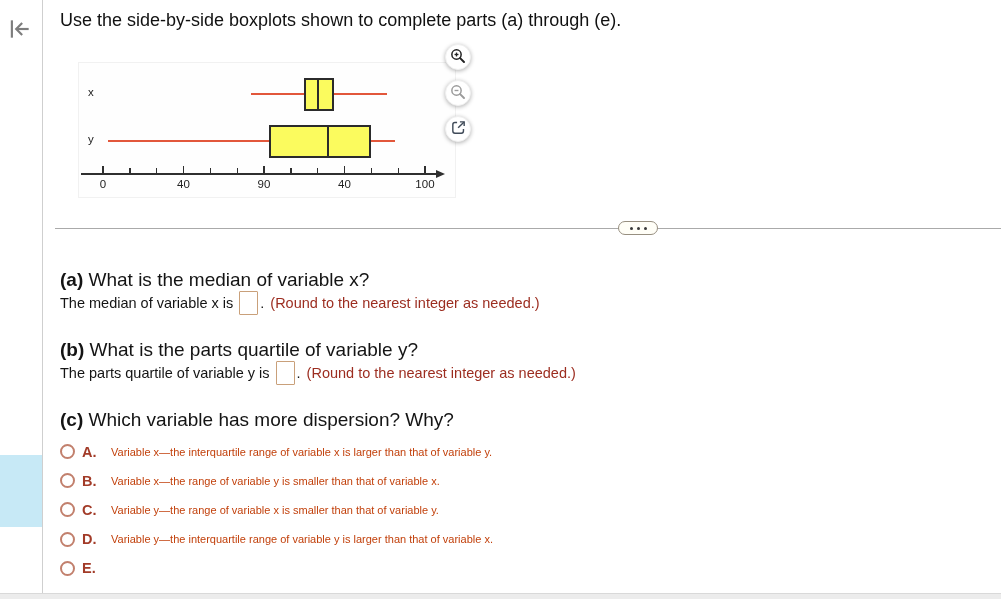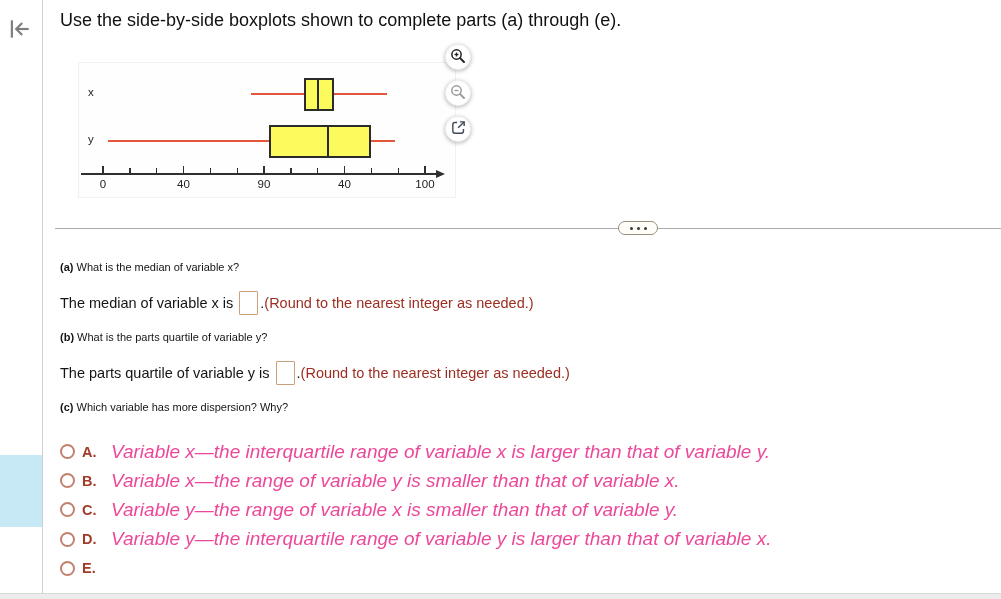--- a/index.html
+++ b/index.html
@@ -32,38 +32,38 @@
   #tool-zoom-out { left: 445px; top: 80px; }
   #tool-external { left: 445px; top: 116px; }
 
   
   .divider { position: absolute; left: 55px; top: 228px; width: 946px; border-top: 1px solid #aaa; }
   .ellipsis-pill { position: absolute; left: 618px; top: 221px; width: 40px; height: 14px; border: 1px solid #978f80; border-radius: 8px;
     background: #fffef7; display: flex; align-items: center; justify-content: center; gap: 4px; cursor: pointer; z-index: 2; }
   .ellipsis-pill .dot { width: 3px; height: 3px; border-radius: 50%; background: #3a3a3a; }
 
   
-  .q-line { position: absolute; left: 60px; font-size: 11px; color: #141414; }
+  .q-line { position: absolute; left: 60px; font-size: 19px; color: #141414; margin-top: 8px; }
   .q-label { font-weight: bold; }
   .ans-line { position: absolute; left: 60px; height: 28px; display: flex; align-items: center; font-size: 14.5px; color: #141414; }
   .ans-input { width: 19px; height: 24px; border: 1px solid #c9a07a; border-radius: 1px; margin-left: 6px; background: #fff; font-size: 13px; text-align: center; outline: none; }
   .punct { margin-left: 2px; }
-  .note { margin-left: 0; color: #9c2d20; }
+  .note { margin-left: 6px; color: #9c2d20; }
 
   #q-a   { top: 261px; }
   #ans-a { top: 289px; justify-content: center; }
   #q-b   { top: 331px; }
   #ans-b { top: 359px; }
   #q-c   { top: 401px; }
 
   .options { position: absolute; left: 60px; top: 437px; }
   .option-row { display: flex; align-items: center; height: 29.2px; cursor: pointer; }
   .radio { width: 15px; height: 15px; border-radius: 50%; border: 2px solid #c2806d; background: #fff; cursor: pointer; flex: none; }
   .opt-letter { width: 29px; margin-left: 7px; font-weight: bold; font-size: 14.5px; color: #a23b28; flex: none; }
-  .opt-text { font-size: 19px; color: #ec4899; white-space: nowrap; font-style: italic; }
+  .opt-text { font-size: 11px; color: #c2410c; white-space: nowrap; }
 </style>
 </head>
 <body>
 
 <div class="left-rail">
   <button class="collapse-btn">
     <span>
       <svg width="26" height="26" viewBox="0 0 24 24" fill="none" stroke="#7d7d7d" stroke-width="2">
         <line x1="4.5" y1="4" x2="4.5" y2="20"></line>
         <line x1="20" y1="12" x2="9" y2="12"></line>

